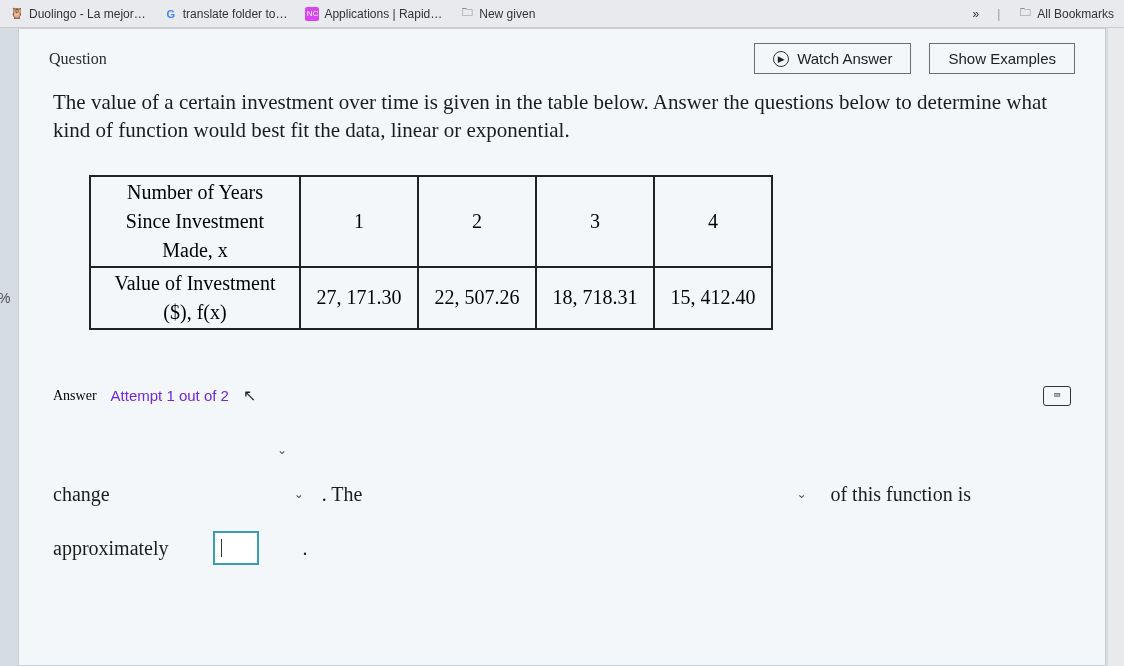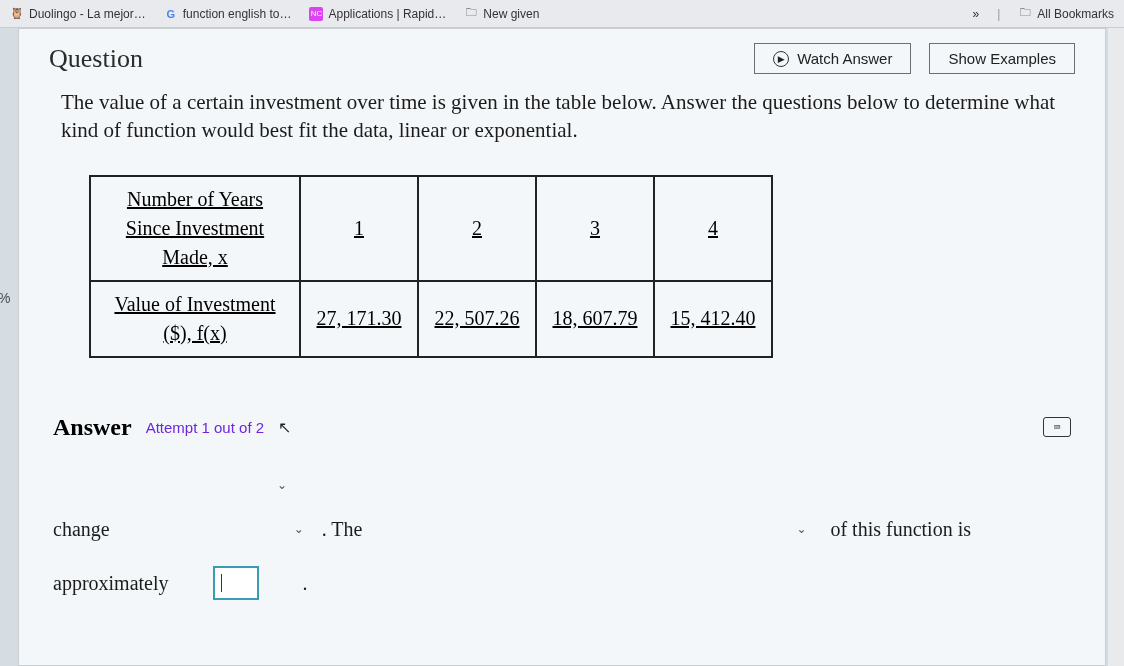--- a/index.html
+++ b/index.html
@@ -40,67 +40,66 @@
     position: relative;
   }
   .top-row {
     display:flex;
     align-items:center;
     justify-content:space-between;
     margin-bottom: 14px;
   }
   .question-label {
     font-family: Georgia, serif;
-    font-size: 26px;
+    font-size: 16px;
     color: #2b2b2b;
   }
   .top-buttons { display:flex; gap:18px; }
   .btn {
     border: 1px solid #6b6e72;
     background: #f4f7f9;
     padding: 6px 18px;
     font-family: Arial, sans-serif;
     font-size: 15px;
     color: #222;
     cursor:pointer;
     display:flex; align-items:center; gap:8px;
   }
   .prompt {
     font-size: 21px;
     line-height: 1.35;
     color: #1c1c1c;
-    margin: 8px 4px 30px 12px;
+    margin: 8px 4px 30px 4px;
   }
   .table-wrap { margin: 0 0 0 40px; }
   table.data {
     border-collapse: collapse;
     font-size: 20px;
   }
   table.data td {
     border: 2px solid #222;
-    padding: 8px 14px;
+    padding: 1px 14px;
     text-align: center;
     vertical-align: middle;
-    text-decoration: underline;
   }
   table.data td.rowhead {
     text-align: center;
     line-height:1.45;
     width: 210px;
   }
   table.data td.cell { width: 118px; }
   table.data td.cellw { width: 118px; }
   .answer-row {
     display:flex;
     align-items:center;
     gap: 14px;
     margin: 56px 4px 0 4px;
     font-size: 18px;
   }
-  .answer-label { font-weight:bold; font-family: Georgia; font-size:24px; }
+  .answer-label { font-weight:normal; font-family: Georgia; font-size:14px; }
   .attempt { color:#6d28d9; font-family: Arial, sans-serif; font-size:15px; }
   .cursor-icon { font-size:16px; color:#222; }
   .kbd-icon {
     margin-left:auto;
     border:1.5px solid #333;
     border-radius:3px;
     width:28px; height:20px;
     display:flex; align-items:center; justify-content:center;
     font-size:11px; color:#333;
     font-family: monospace;
@@ -150,21 +149,21 @@
 </head>
 <body>
 
 <div class="bookmarks-bar">
   <span class="bookmark-item">
     <span class="bm-icon">🦉</span>
     <span>Duolingo - La mejor…</span>
   </span>
   <span class="bookmark-item">
     <span class="bm-icon" style="color:#4285F4;font-weight:bold;">G</span>
-    <span>function english to…</span>
+    <span>translate folder to…</span>
   </span>
   <span class="bookmark-item">
     <span class="bm-icon" style="background:#d946ef;color:#fff;font-size:8px;padding:1px 2px;border-radius:2px;">NC</span>
     <span>Applications | Rapid…</span>
   </span>
   <span class="bookmark-item">
     <span class="bm-icon">🗀</span>
     <span>New given</span>
   </span>
   <span class="bm-spacer"></span>
@@ -207,21 +206,21 @@
         <td class="cell">3</td>
         <td class="cell">4</td>
       </tr>
       <tr>
         <td class="rowhead">
           <div style="white-space:pre-line;">Value of Investment
 ($), f(x)</div>
         </td>
         <td class="cellw">27, 171.30</td>
         <td class="cellw">22, 507.26</td>
-        <td class="cellw">18, 607.79</td>
+        <td class="cellw">18, 718.31</td>
         <td class="cellw">15, 412.40</td>
       </tr>
     </tbody>
       </table>
   </div>
 
   <div class="answer-row">
     <span class="answer-label">Answer</span>
     <span class="attempt">Attempt 1 out of 2</span>
     <span class="cursor-icon">↖</span>

